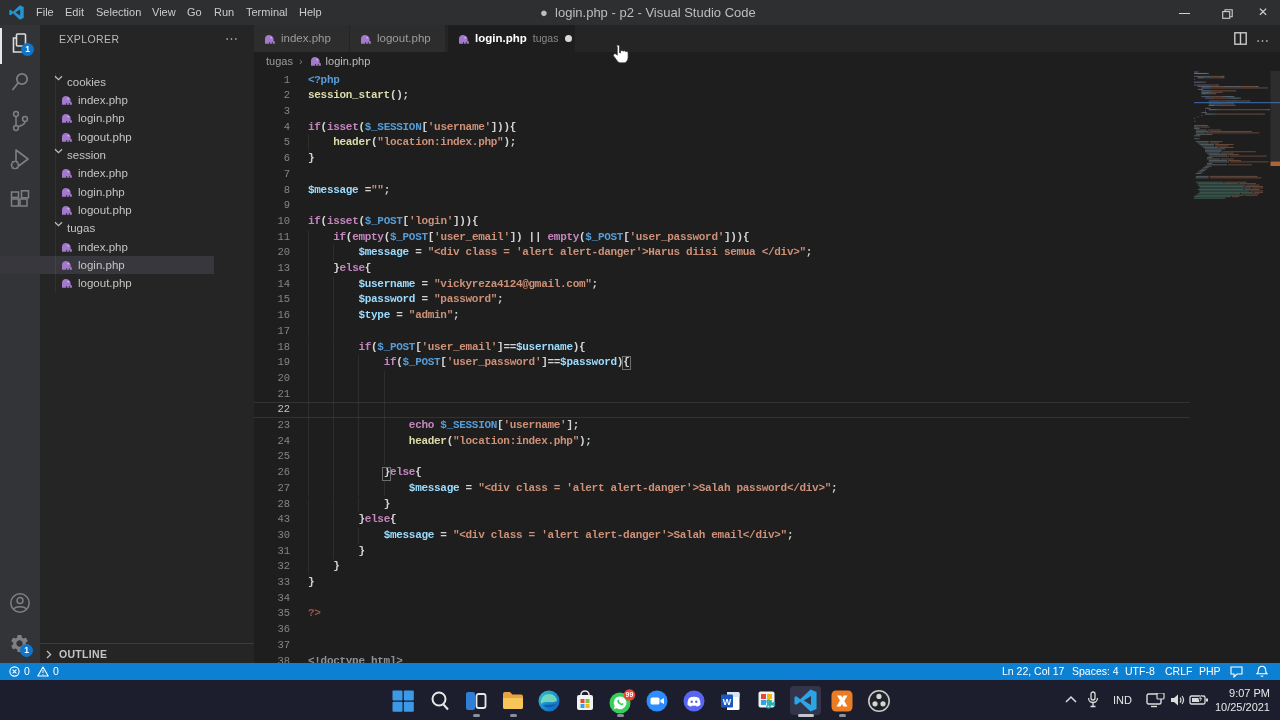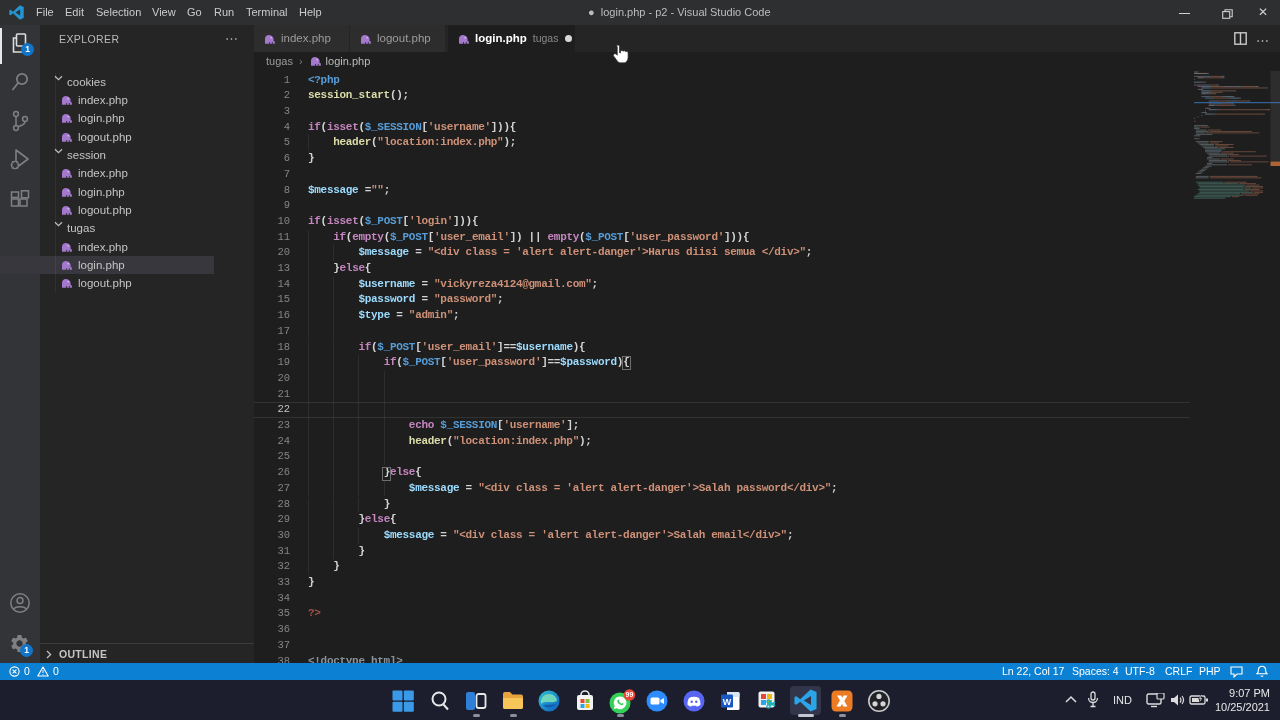--- a/index.html
+++ b/index.html
@@ -32,21 +32,21 @@
         <path fill-rule="evenodd" fill="#2693d1" d="M72 2 27 45 10 31 2 35v30l8 4 17-14 45 43 26-11V13L72 2zm2 28v40L43 50l31-20z"></path>
       </svg></div>
 <div class="menu" style="left:36px">File</div>
 <div class="menu" style="left:65px">Edit</div>
 <div class="menu" style="left:96px">Selection</div>
 <div class="menu" style="left:152px">View</div>
 <div class="menu" style="left:187px">Go</div>
 <div class="menu" style="left:214px">Run</div>
 <div class="menu" style="left:246px">Terminal</div>
 <div class="menu" style="left:299px">Help</div>
-<div class="menu" style="left:588px;color:#bdbdbd;font-size:11px">●&nbsp; login.php - p2 - Visual Studio Code</div>
+<div class="menu" style="left:540px;color:#bdbdbd;font-size:13px">●&nbsp; login.php - p2 - Visual Studio Code</div>
 <div class="abs" style="left:1179px;top:13px;width:11px;height:1.3px;background:#d0d0d0"></div>
 <svg class="abs" style="left:1222px;top:9px" width="11" height="10" viewBox="0 0 11 10">
       <rect x="0.7" y="2.6" width="7" height="6.7" fill="none" stroke="#d0d0d0" stroke-width="1.1"></rect>
       <path d="M3 2.6 V0.7 h7.2 v7 H8" fill="none" stroke="#d0d0d0" stroke-width="1.1"></path>
     </svg>
 <div class="menu" style="left:1258px;color:#d0d0d0;font-size:12px">✕</div>
 <div class="abs" id="tabbar"></div>
 <div class="abs" id="activity"></div>
 <div class="abs" id="sidebar"></div>
 <div class="abs" style="left:59px;top:33px;color:#bababa;font-size:10.5px;letter-spacing:0.4px">EXPLORER</div>
@@ -259,21 +259,21 @@
 <div class="ig" style="left:308.0px;top:480.8px"></div>
 <div class="ig" style="left:333.2px;top:480.8px"></div>
 <div class="ig" style="left:358.4px;top:480.8px"></div>
 <div class="ig" style="left:383.6px;top:480.8px"></div>
 <div class="cl" style="top:480.8px">                <span style="color:#9CDCFE">$message</span><span style="color:#D4D4D4"> = </span><span style="color:#CE9178">"&lt;div class = 'alert alert-danger'&gt;Salah password&lt;/div&gt;"</span><span style="color:#D4D4D4">;</span></div>
 <div class="ln" style="top:496.5px">28</div>
 <div class="ig" style="left:308.0px;top:496.5px"></div>
 <div class="ig" style="left:333.2px;top:496.5px"></div>
 <div class="ig" style="left:358.4px;top:496.5px"></div>
 <div class="cl" style="top:496.5px">            <span style="color:#D4D4D4">}</span></div>
-<div class="ln" style="top:512.2px">29</div>
+<div class="ln" style="top:512.2px">43</div>
 <div class="ig" style="left:308.0px;top:512.2px"></div>
 <div class="ig" style="left:333.2px;top:512.2px"></div>
 <div class="cl" style="top:512.2px">        <span style="color:#D4D4D4">}</span><span style="color:#C586C0">else</span><span style="color:#D4D4D4">{</span></div>
 <div class="ln" style="top:527.9px">30</div>
 <div class="ig" style="left:308.0px;top:527.9px"></div>
 <div class="ig" style="left:333.2px;top:527.9px"></div>
 <div class="ig" style="left:358.4px;top:527.9px"></div>
 <div class="cl" style="top:527.9px">            <span style="color:#9CDCFE">$message</span><span style="color:#D4D4D4"> = </span><span style="color:#CE9178">"&lt;div class = 'alert alert-danger'&gt;Salah email&lt;/div&gt;"</span><span style="color:#D4D4D4">;</span></div>
 <div class="ln" style="top:543.6px">31</div>
 <div class="ig" style="left:308.0px;top:543.6px"></div>

